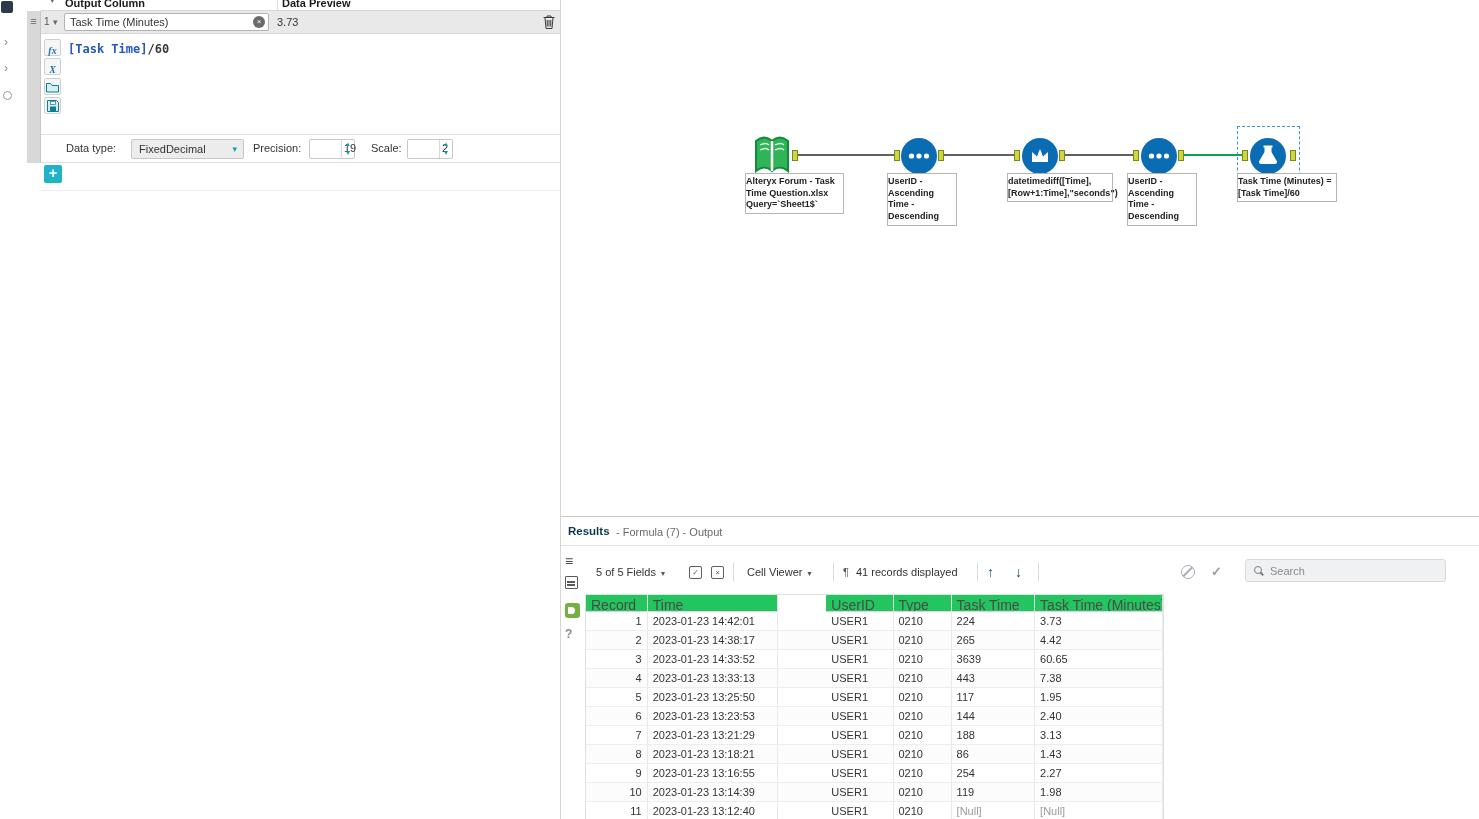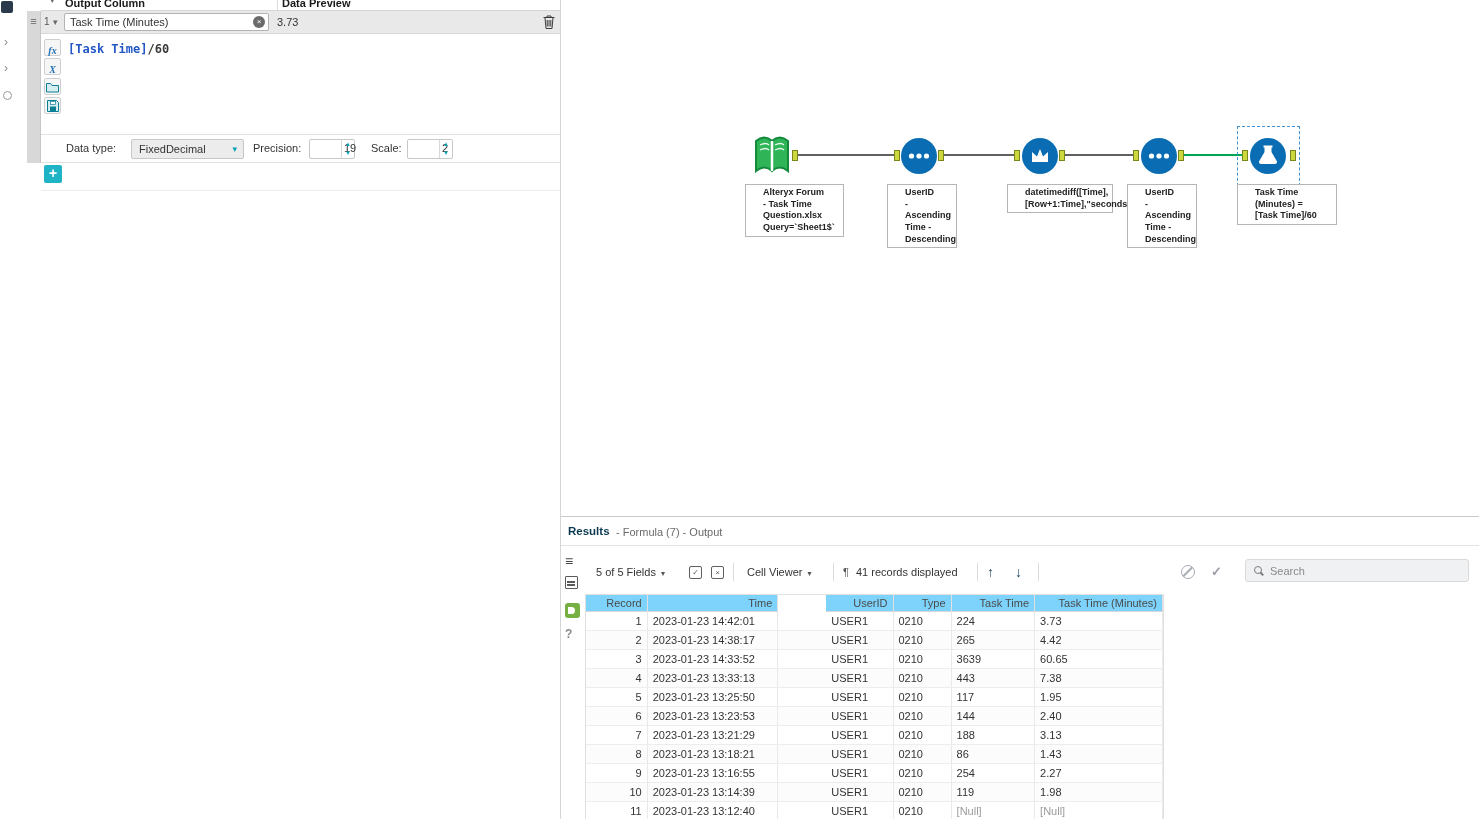--- a/index.html
+++ b/index.html
@@ -50,51 +50,51 @@
   .vdiv { left:560px; top:0; width:1px; height:819px; background:#d5d5d5; }
 
   
   .canvas { left:561px; top:0; width:918px; height:516px; background:#fff; overflow:hidden; }
   .tool-circle { position:absolute; width:36px; height:36px; border-radius:50%; background:#0a6db3; cursor:pointer; }
   .tool-circle svg { display:block; }
   .anchor { position:absolute; top:150px; width:6px; height:11px; background:#cdd83f; border:1px solid #79861c; cursor:pointer; }
   .wire { position:absolute; top:154px; height:2px; background:#606060; }
   .wire.green { background:#00a651; }
   .sel-outline { position:absolute; left:676px; top:126px; width:63px; height:60px; border:1px dashed #3f8fd2; }
-  .tool-label { position:absolute; top:184px; background:#fff; border:1px solid #b5b5b5; font-size:9px; font-weight:bold; color:#222; line-height:1.3; padding:2px 17px; cursor:pointer; }
+  .tool-label { position:absolute; top:173px; background:#fff; border:1px solid #b5b5b5; font-size:9px; font-weight:bold; color:#222; line-height:1.3; padding:2px 0; cursor:pointer; }
   .book-icon { position:absolute; cursor:pointer; }
 
   
   .results { left:561px; top:516px; width:918px; height:303px; background:#fff; border-top:1px solid #c8c8c8; overflow:hidden; }
   .res-title { position:absolute; left:0; top:0; width:918px; height:29px; border-bottom:1px solid #e3e3e3; }
   .res-title .t1 { position:absolute; left:7px; top:8px; font-size:11.5px; font-weight:bold; color:#0c3952; }
   .res-title .t2 { position:absolute; left:55px; top:9px; font-size:11px; color:#6b6b6b; }
   .tb-item { position:absolute; top:44px; height:22px; line-height:22px; font-size:11px; color:#333; white-space:nowrap; }
   .tb-caret { color:#555; font-size:8px; margin-left:5px; }
   .tb-sep { position:absolute; top:46px; width:1px; height:18px; background:#dcdcdc; }
   .sq-icon { position:absolute; top:49px; width:13px; height:13px; border:1px solid #5f5f5f; border-radius:2px; text-align:center; font-size:8px; line-height:11px; color:#5f5f5f; cursor:pointer; }
   .nav-arrow { position:absolute; top:44px; font-size:14px; font-weight:bold; color:#1c4864; cursor:pointer; height:22px; line-height:22px; }
   .slash-icon { position:absolute; top:48px; width:14px; height:14px; border:1.5px solid #a8adb3; border-radius:50%; }
   .slash-icon::after { content:""; position:absolute; left:-1px; top:5px; width:13px; height:1.5px; background:#a8adb3; transform:rotate(-45deg); }
   .gray-check { position:absolute; top:44px; color:#9aa0a6; font-size:13px; font-weight:bold; height:22px; line-height:22px; }
-  .searchbox { position:absolute; left:684px; top:42px; width:224px; height:23px; background:#f0f1f2; border:1px solid #d9d9d9; border-radius:3px; }
+  .searchbox { position:absolute; left:684px; top:42px; width:201px; height:23px; background:#f0f1f2; border:1px solid #d9d9d9; border-radius:3px; }
   .searchbox .mag { position:absolute; left:8px; top:6px; width:8px; height:8px; border:1.5px solid #7d7d7d; border-radius:50%; }
   .searchbox .mag::after { content:""; position:absolute; left:5px; top:6px; width:4px; height:1.5px; background:#7d7d7d; transform:rotate(45deg); }
   .searchbox input { position:absolute; left:24px; top:1px; width:200px; height:19px; border:none; background:transparent; outline:none; font-size:11px; color:#333; font-family:"Liberation Sans",sans-serif; }
   .searchbox input::placeholder { color:#8a8a8a; }
 
   .res-rail-icon { position:absolute; left:4px; cursor:pointer; }
   .grid-green { width:15px; height:15px; background:#76b043; border-radius:3px; }
   .grid-green::after { content:""; position:absolute; left:3px; top:4px; width:7px; height:7px; background:#fff; border-radius:0 4px 4px 0; }
   .tbl-icon { width:13px; height:13px; border:1.5px solid #5a5a5a; border-radius:1px; }
   .tbl-icon::after { content:""; position:absolute; left:1px; top:4px; width:8px; height:1.5px; background:#5a5a5a; box-shadow:0 3px 0 #5a5a5a; }
 
   .rtable { position:absolute; left:24px; top:77px; width:579px; background:#fff; border:1px solid #e0e0e0; border-bottom:none; }
   .thead { display:flex; }
-  .th { background:#7dd3fc; border-bottom:1px solid #d7d7d7; border-right:1px solid #e0e0e0; padding:2px 5px; font-size:11px; color:#4a4a4a; height:17px; white-space:nowrap; overflow:hidden; cursor:pointer;text-align:right; }
+  .th { background:#22c55e; border-bottom:1px solid #d7d7d7; border-right:1px solid #e0e0e0; padding:2px 5px; font-size:14px; color:#4a4a4a; height:17px; white-space:nowrap; overflow:hidden; cursor:pointer; }
   .tr { display:flex; border-bottom:1px solid #ededed; background:#fff; }
   .tbody .tr:nth-of-type(even) { background:#fcfcfc; }
   .td { border-right:1px solid #e9e9e9; padding:2px 5px; font-size:11px; color:#333; height:18px; white-space:nowrap; overflow:hidden; line-height:14px; }
   .c0 { width:67px; } .c1 { width:143px; } .c2 { width:73px;margin-left:48px; } .c3 { width:63px; } .c4 { width:91px; } .c5 { width:140px; }
   .td.c0 { text-align:right; }
   .null { color:#9b9b9b; }
 </style>
 </head>
 <body>
 

